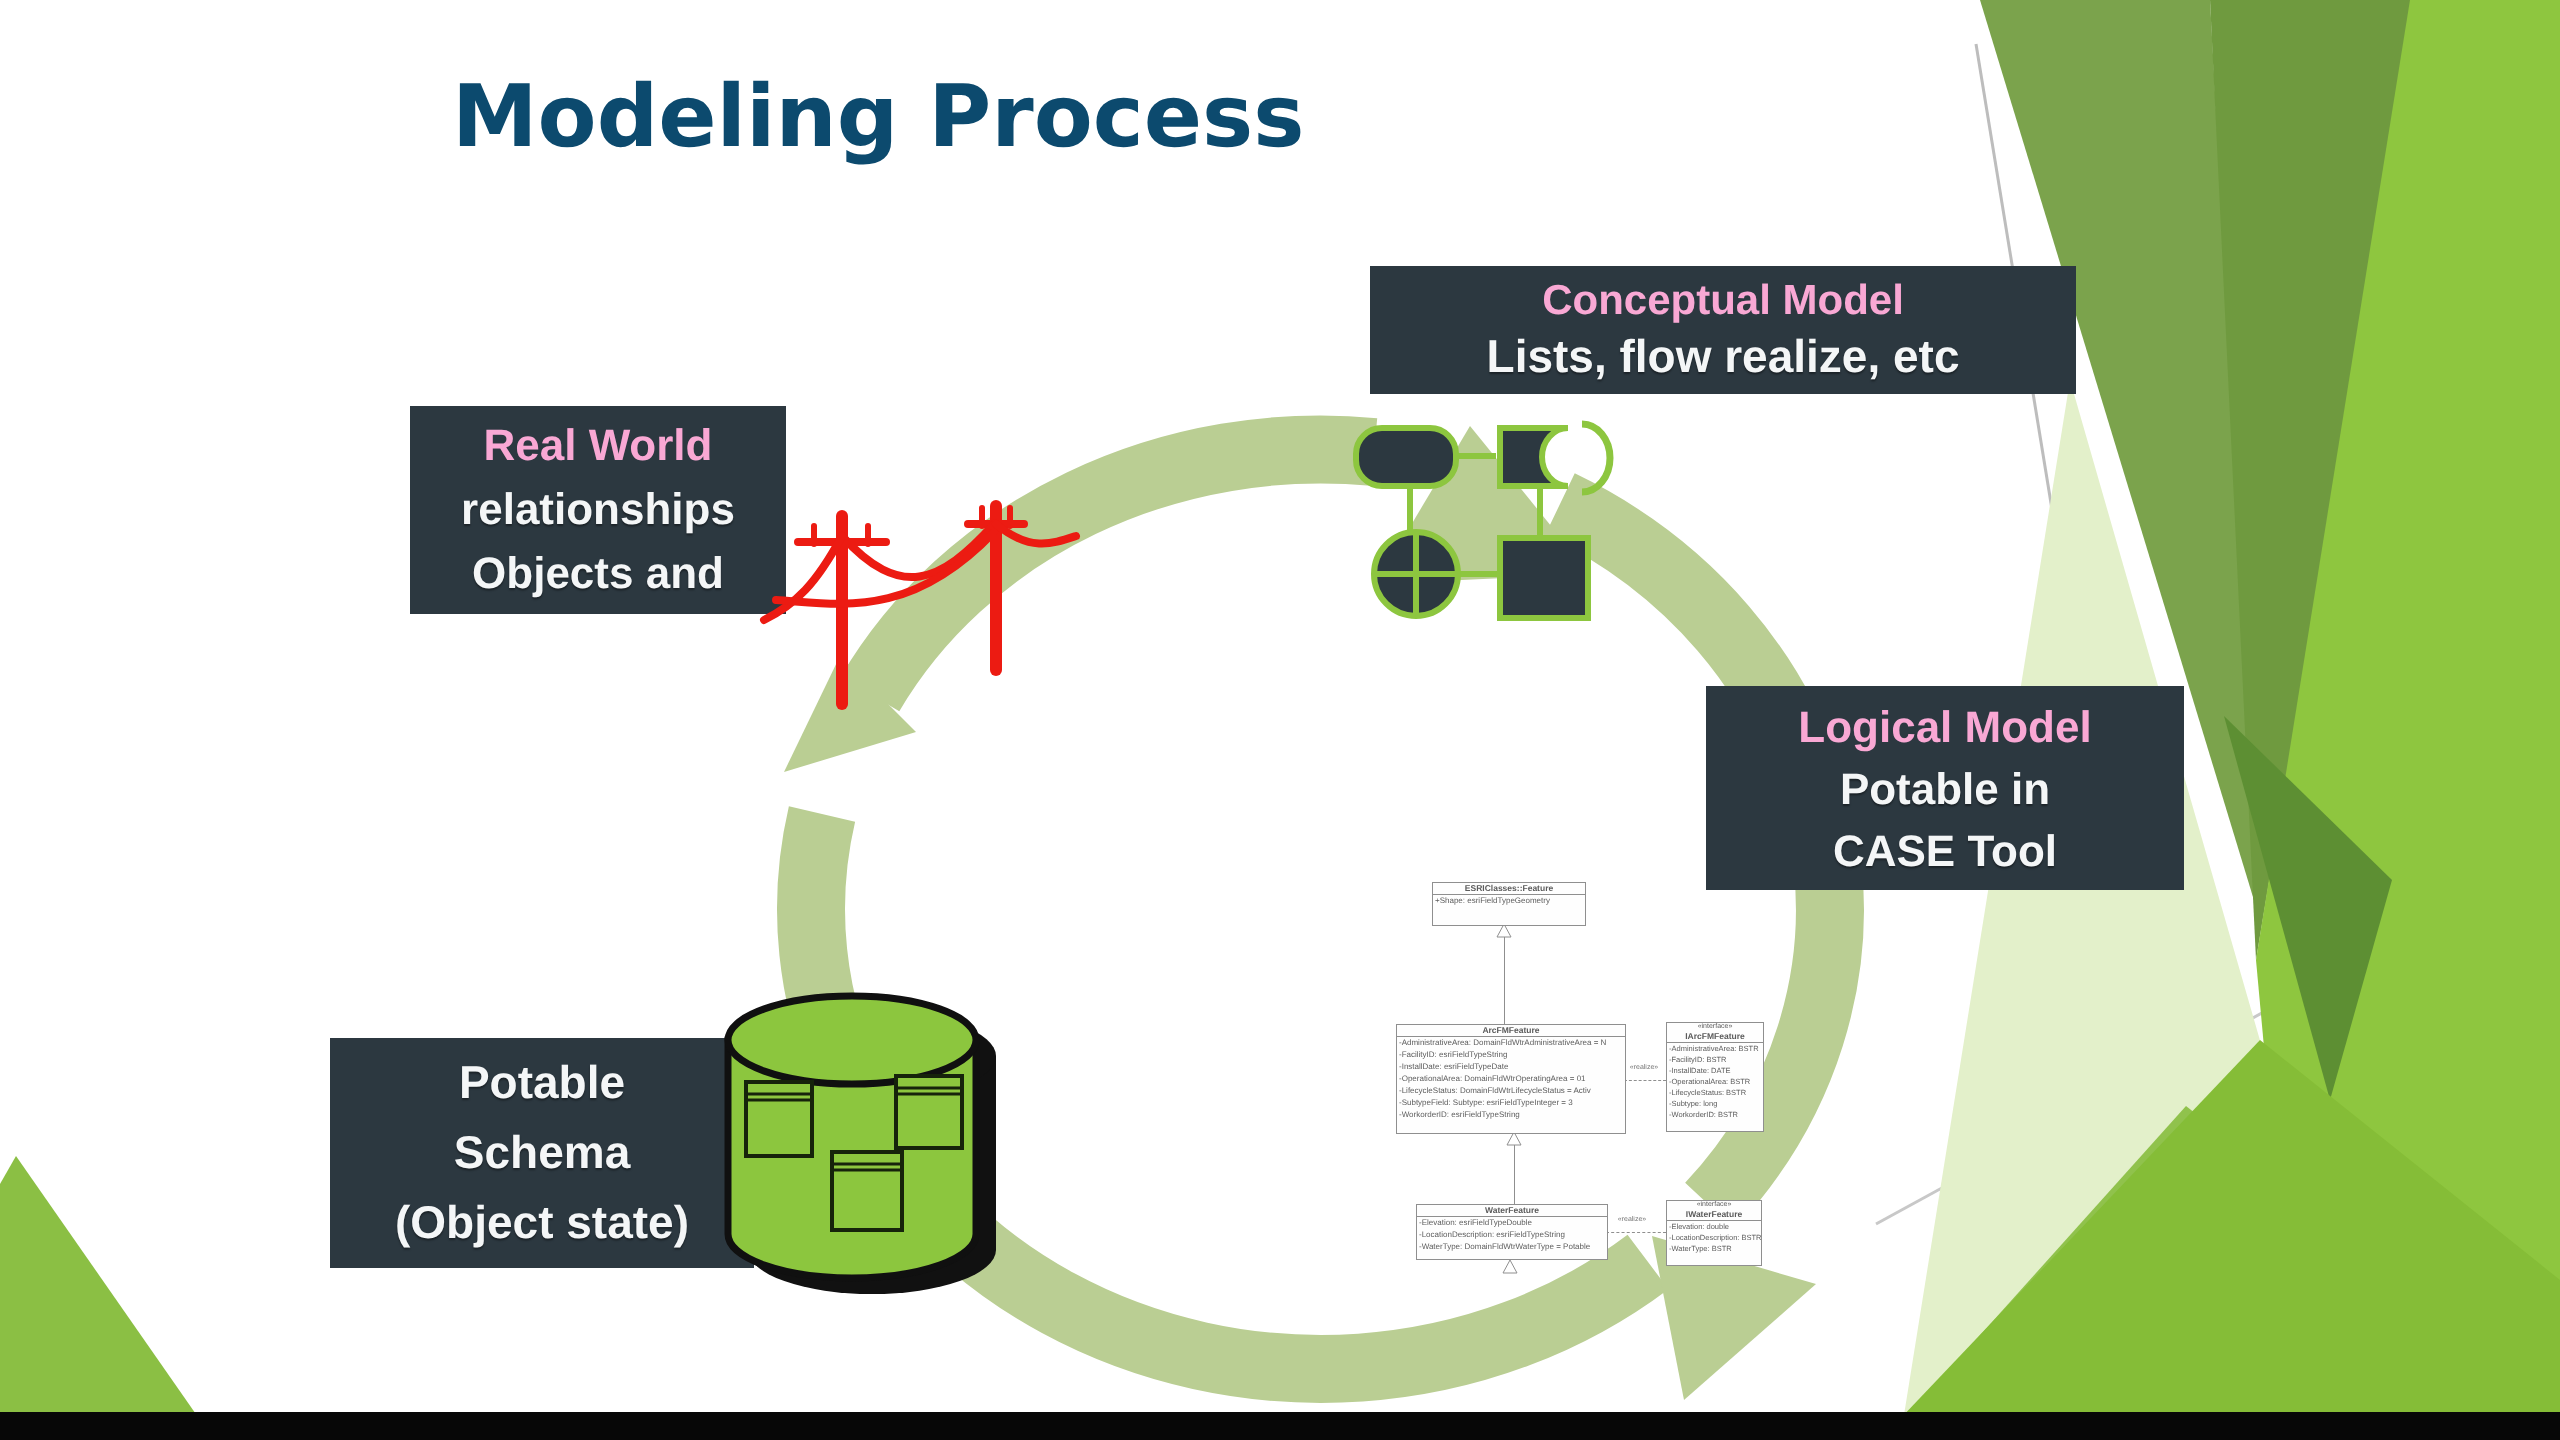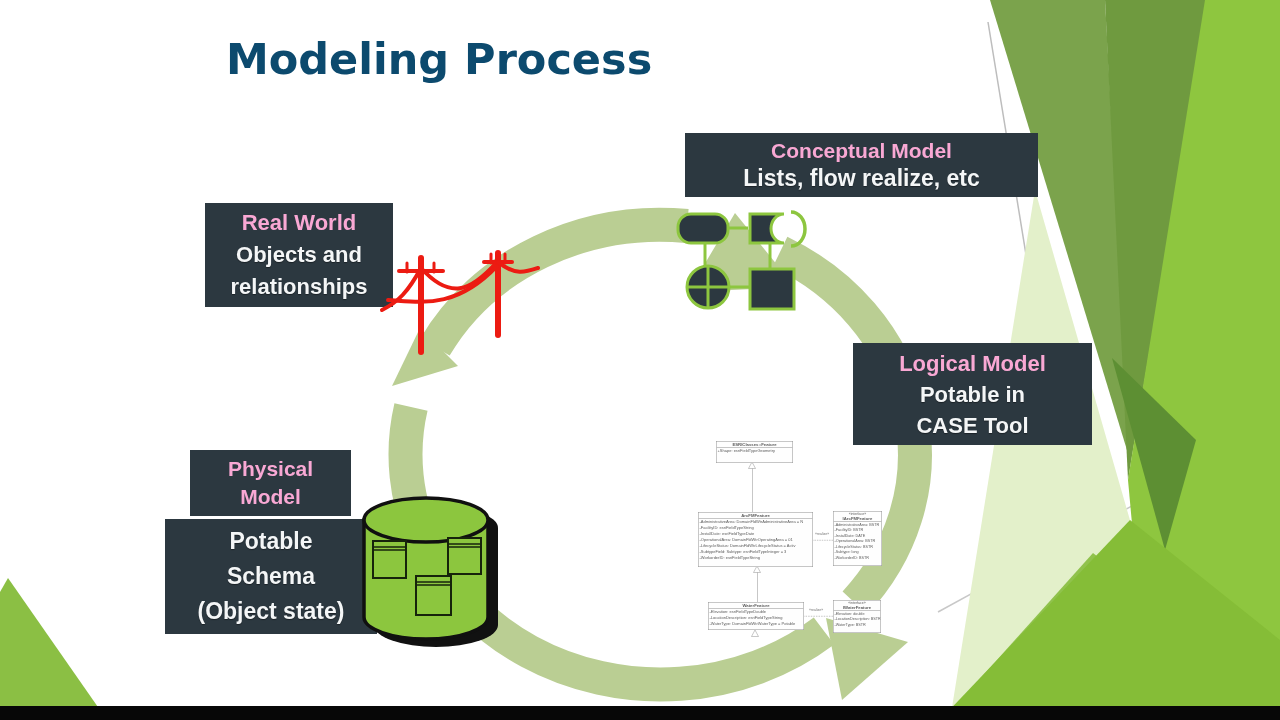--- a/index.html
+++ b/index.html
@@ -149,31 +149,27 @@
     <line x1="17" y1="82" x2="59" y2="82" stroke="#8dc63f" stroke-width="3"></line>
     <rect x="80" y="64" width="44" height="40" fill="#2c3840" stroke="#8dc63f" stroke-width="3"></rect>
   </svg>
 
   <div id="box-conceptual" class="darkbox">
     <div class="ln1">Conceptual Model</div>
     <div class="lnw">Lists, flow realize, etc</div>
   </div>
   <div id="box-realworld" class="darkbox">
     <div class="ln1">Real World</div>
+    <div class="lnw">relationships</div>
     <div class="lnw">Objects and</div>
-    <div class="lnw">relationships</div>
   </div>
   <div id="box-logical" class="darkbox">
     <div class="ln1">Logical Model</div>
     <div class="lnw">Potable in</div>
     <div class="lnw">CASE Tool</div>
-  </div>
-  <div id="box-physical" class="darkbox">
-    <div class="ln1">Physical</div>
-    <div class="ln1">Model</div>
   </div>
   <div id="box-database" class="darkbox">
     <div class="lnw">Potable</div>
     <div class="lnw">Schema</div>
     <div class="lnw">(Object state)</div>
   </div>
 
   <svg width="1280" height="720" style="pointer-events:none;">
     <g stroke="#ec1b12" fill="none" stroke-linecap="round">
       <line x1="421" y1="258" x2="421" y2="352" stroke-width="6"></line>

